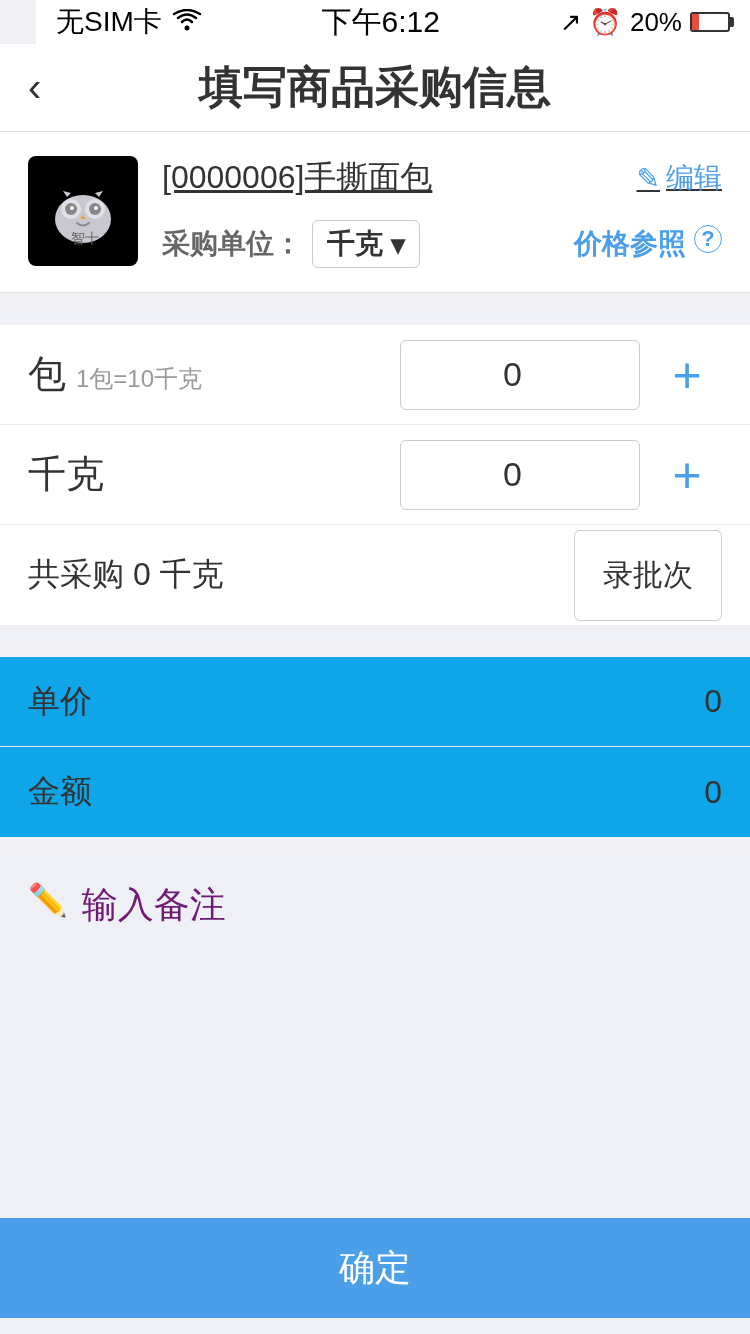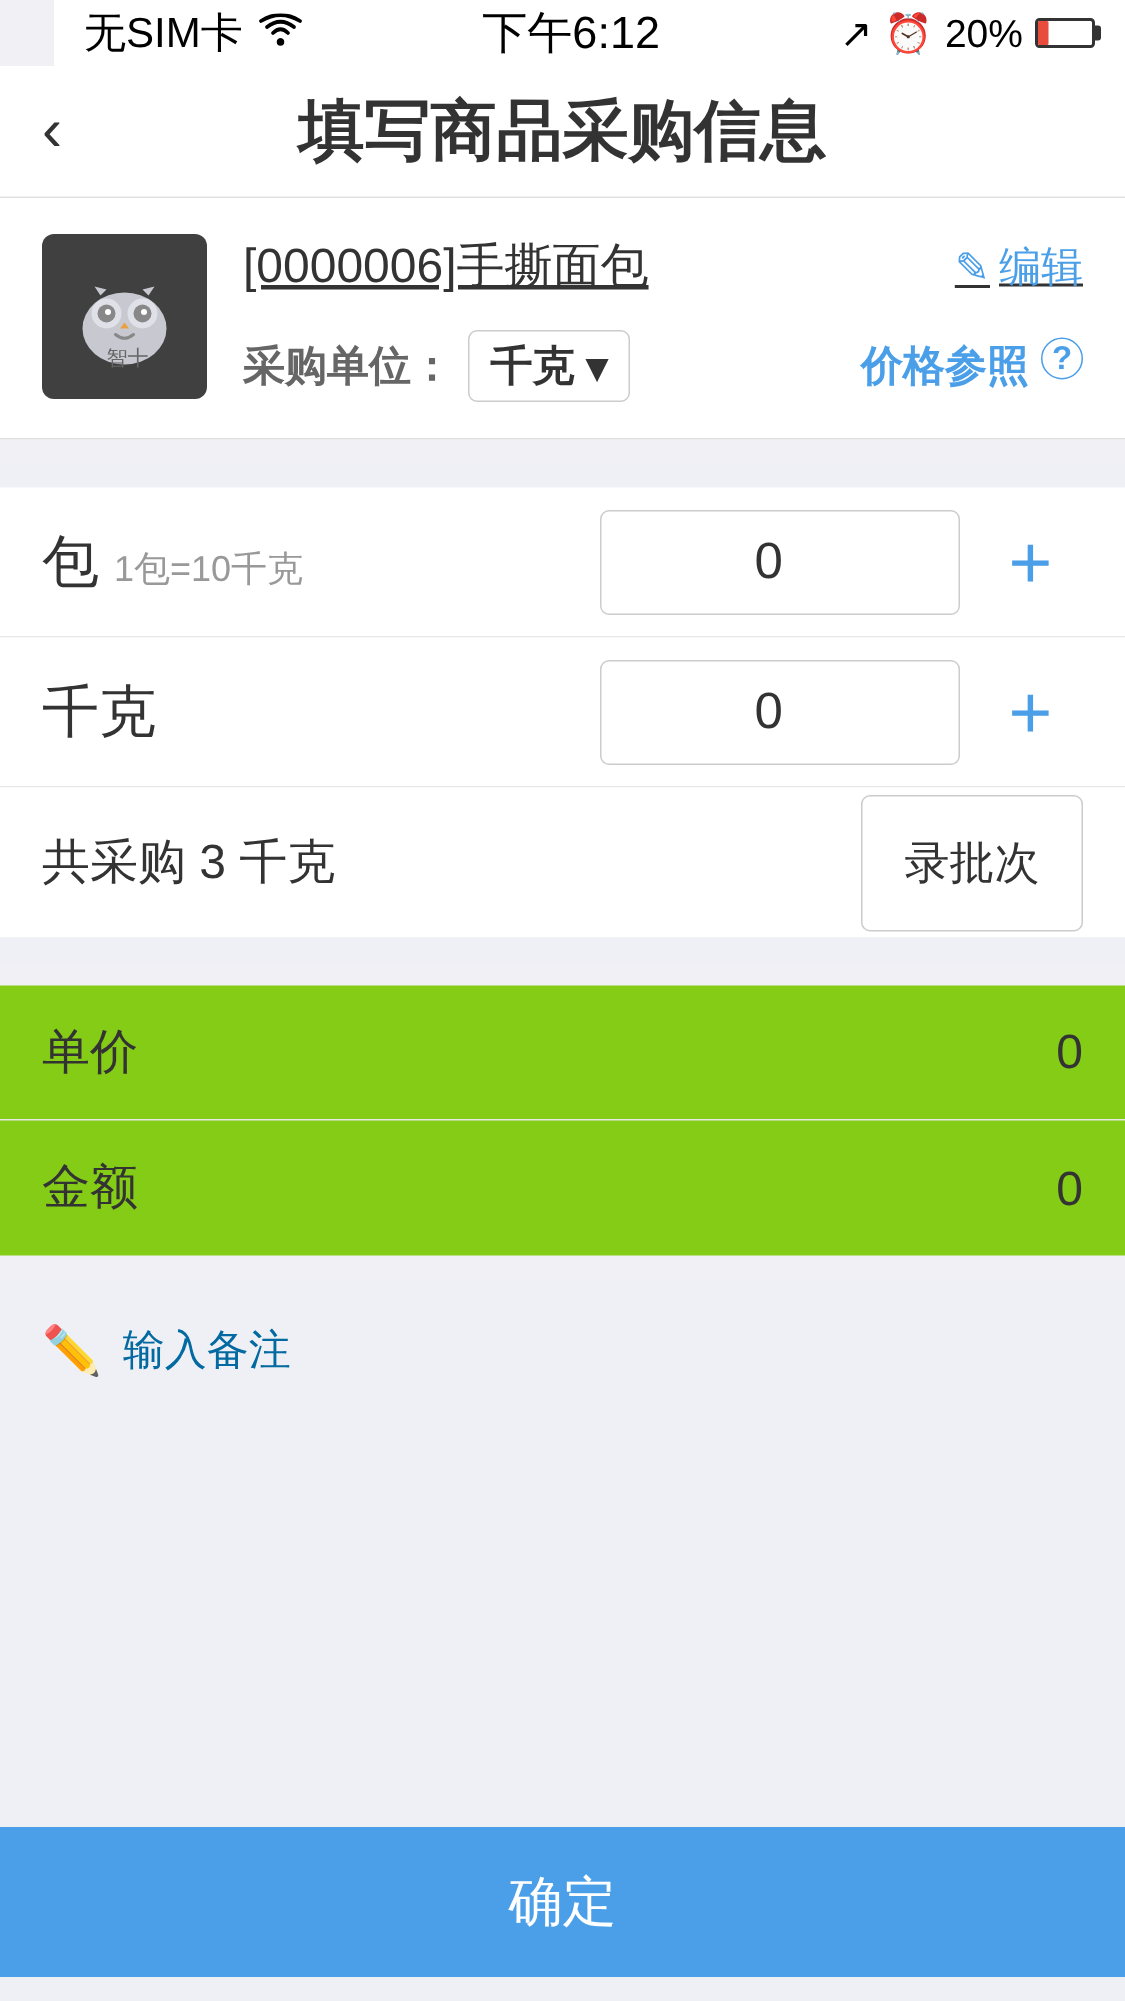--- a/index.html
+++ b/index.html
@@ -83,21 +83,21 @@
       padding: 24px 28px;
       display: flex;
       align-items: flex-start;
       gap: 24px;
       border-bottom: 1px solid #e0e0e0;
       margin-bottom: 16px;
     }
     .product-thumb {
       width: 110px;
       height: 110px;
-      background: #404040;
+      background: #000000;
       border-radius: 8px;
       display: flex;
       align-items: center;
       justify-content: center;
       flex-shrink: 0;
       color: #999;
       font-size: 22px;
     }
     .owl-icon {
       width: 80px;
@@ -228,21 +228,21 @@
       background: #fff;
       border-radius: 6px;
       padding: 24px 28px;
       font-size: 30px;
       color: #333;
       cursor: pointer;
     }
 
     
     .info-section {
-      background: #84cc16;
+      background: #0ea5e9;
       margin-top: 16px;
     }
     .info-row {
       padding: 0 28px;
       display: flex;
       align-items: center;
       justify-content: space-between;
       height: 90px;
       border-bottom: 1px solid #e8e8e8;
     }
@@ -261,22 +261,22 @@
       background: #eef0f5;
       margin-top: 16px;
       padding: 28px;
       min-height: 200px;
       display: flex;
       align-items: flex-start;
       gap: 14px;
     }
     .notes-icon { color: #bbb; font-size: 32px; }
     .notes-placeholder {
-      font-size: 28px;
-      color: #0369a1;
+      font-size: 36px;
+      color: #701a75;
     }
 
     
     .confirm-bar {
       position: fixed;
       bottom: 16px;
       left: 0;
       width: 750px;
       height: 100px;
       background: #4a9fe8;
@@ -381,21 +381,21 @@
   <div class="input-label-wrap">
     <span class="input-label-main">千克</span>
   </div>
   <div class="input-field-wrap">
     <input class="num-input" type="number" value="0" style="">
     <button class="plus-btn">+</button>
   </div>
 </div>
 
 <div class="summary-row">
-  <span class="summary-text">共采购 3 千克</span>
+  <span class="summary-text">共采购 0 千克</span>
   <button class="batch-btn">录批次</button>
 </div>
 
 <div class="section-divider"></div>
 
 <div class="info-section">
   <div class="info-row">
     <span class="info-label">单价</span>
     <span class="info-value">0</span>
   </div>

